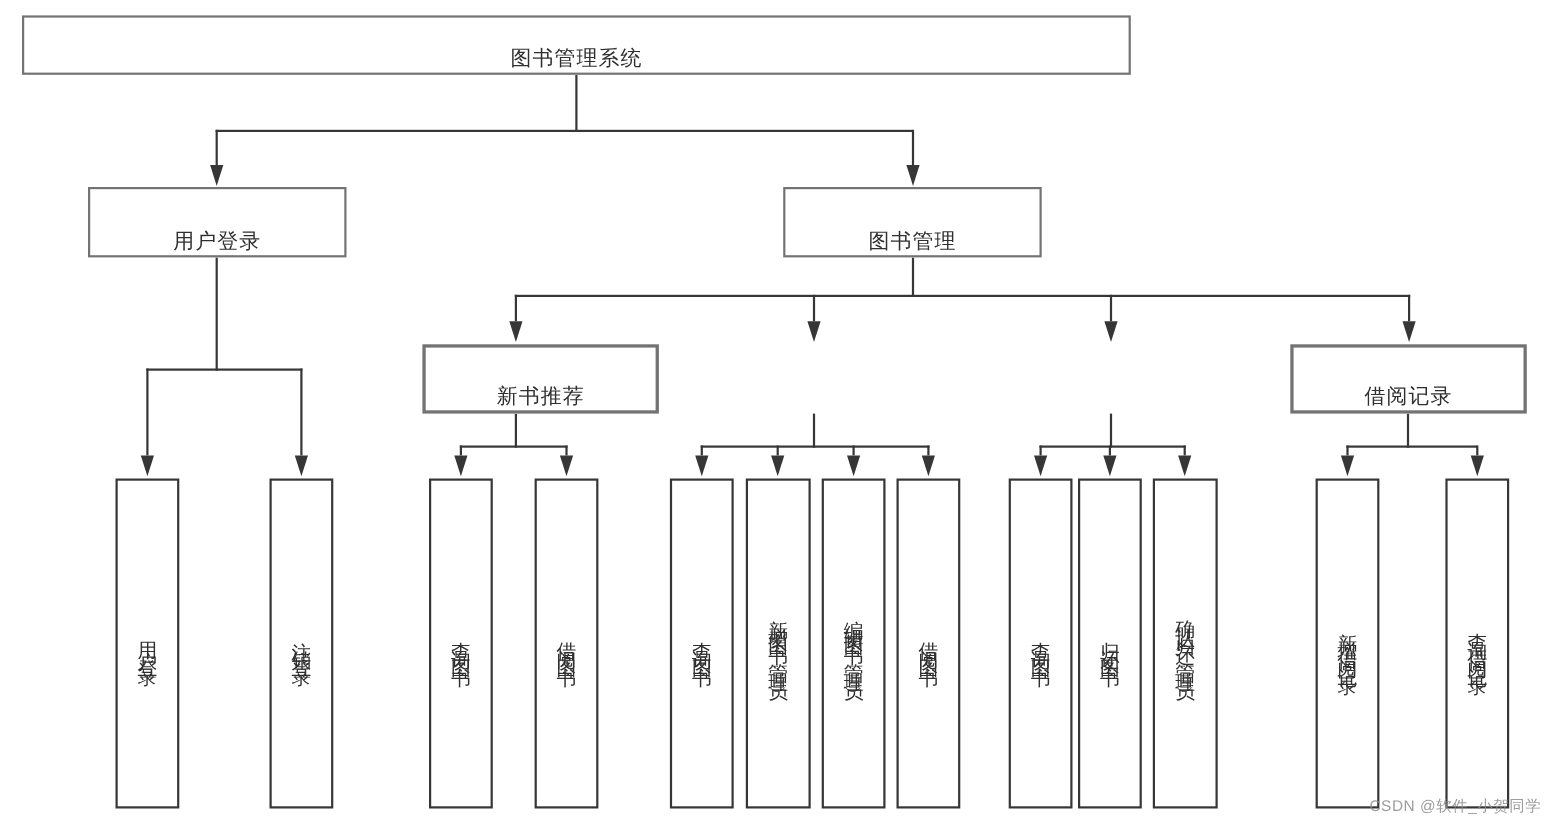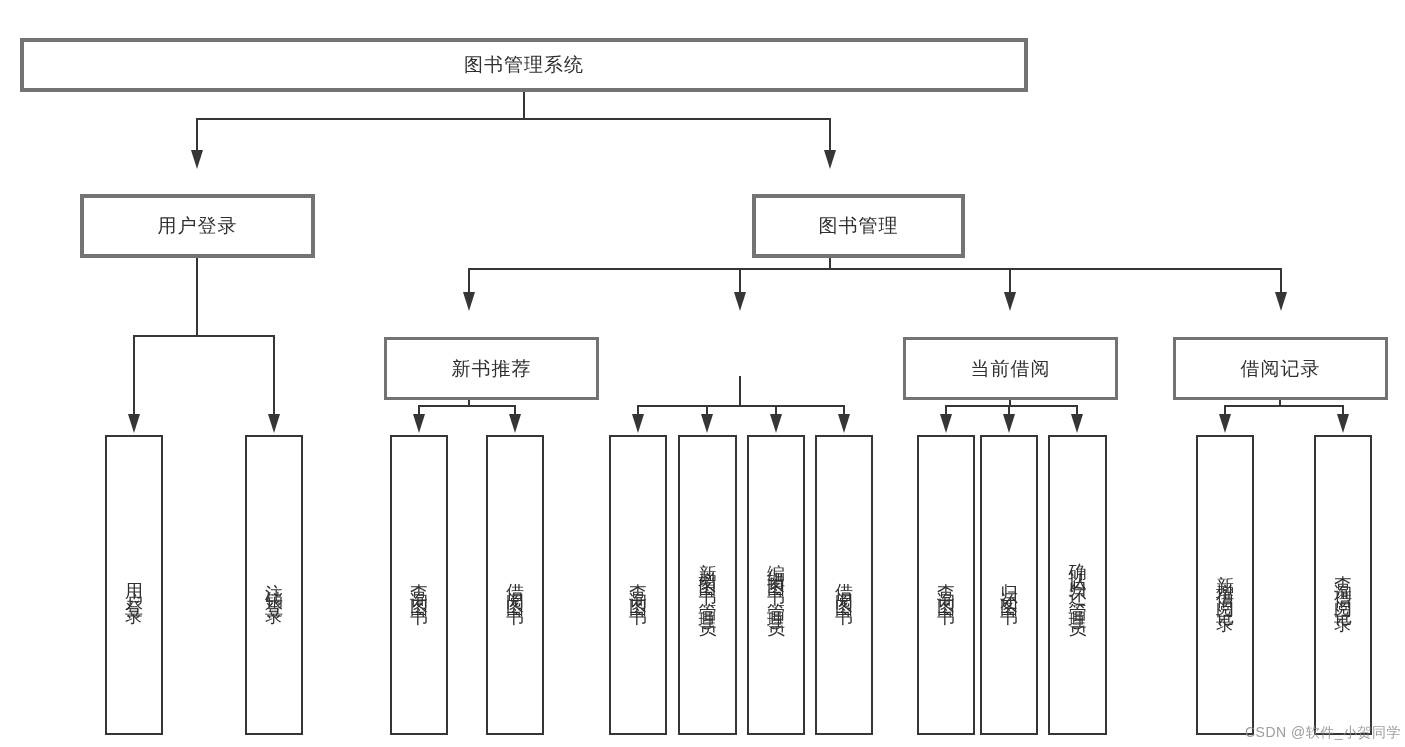--- a/index.html
+++ b/index.html
@@ -2,23 +2,23 @@
 <html><head>
 <meta charset="utf-8">
 <style>
   html,body{margin:0;padding:0;background:#ffffff;}
   body{font-family:"Liberation Sans","DejaVu Sans",sans-serif;}
   .canvas{
     position:relative;width:1405px;height:747px;background:#ffffff;overflow:hidden;
   }
   .box{
     position:absolute;box-sizing:border-box;background:#ffffff;
-    border:4px solid #737373;color:#2f2f2f;
-    display:flex;align-items:center;justify-content:center;
-    font-size:19px;letter-spacing:1px;z-index:2;margin-top:24px;
+    border:2px solid #737373;color:#2f2f2f;
+    display:flex;align-items:flex-end;justify-content:center;
+    font-size:19px;letter-spacing:1px;z-index:2;
   }
   .box.l3{border-width:3px;}
   .leaf{
     position:absolute;box-sizing:border-box;background:#ffffff;
     border:2px solid #363636;color:#2f2f2f;
     display:flex;align-items:center;justify-content:center;
     top:435px;height:300px;width:58px;z-index:2;
   }
   .vtext{
     writing-mode:vertical-rl;text-orientation:mixed;
@@ -48,41 +48,38 @@
   </div>
 
   <div class="vline" style="left:523px;top:68px;height:52px;"></div>
   <div class="hline" style="left:196px;top:118px;width:634px;"></div>
   <div class="arrow" style="left:196px;top:118px;height:32px;"></div>
   <div class="arrow" style="left:829px;top:118px;height:32px;"></div>
 
   <div class="box" style="left:80px;top:170px;width:235px;height:64px;">
     <span>用户登录</span>
   </div>
-  <div class="box" style="left:752px;top:170px;width:213px;height:64px;">
+  <div class="box" style="left:712px;top:170px;width:235px;height:64px;">
     <span>图书管理</span>
   </div>
 
   <div class="vline" style="left:196px;top:234px;height:103px;"></div>
   <div class="hline" style="left:133px;top:335px;width:142px;"></div>
   <div class="arrow" style="left:133px;top:335px;height:79px;"></div>
   <div class="arrow" style="left:273px;top:335px;height:79px;"></div>
 
   <div class="vline" style="left:829px;top:234px;height:36px;"></div>
   <div class="hline" style="left:468px;top:268px;width:814px;"></div>
   <div class="arrow" style="left:468px;top:268px;height:24px;"></div>
   <div class="arrow" style="left:739px;top:268px;height:24px;"></div>
   <div class="arrow" style="left:1009px;top:268px;height:24px;"></div>
   <div class="arrow" style="left:1280px;top:268px;height:24px;"></div>
 
   <div class="box l3" style="left:384px;top:313px;width:215px;height:63px;">
     <span>新书推荐</span>
-  </div>
-  <div class="box l3" style="left:903px;top:313px;width:215px;height:63px;">
-    <span>当前借阅</span>
   </div>
   <div class="box l3" style="left:1173px;top:313px;width:215px;height:63px;">
     <span>借阅记录</span>
   </div>
 
   <div class="vline" style="left:468px;top:376px;height:31px;"></div>
   <div class="hline" style="left:418px;top:405px;width:98px;"></div>
   <div class="arrow" style="left:418px;top:405px;height:9px;"></div>
   <div class="arrow" style="left:514px;top:405px;height:9px;"></div>
 

